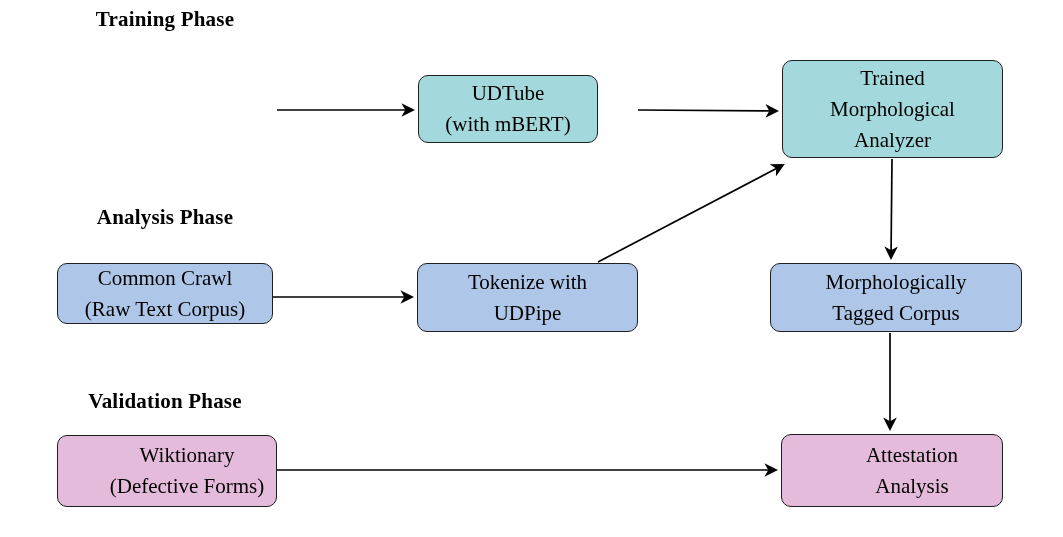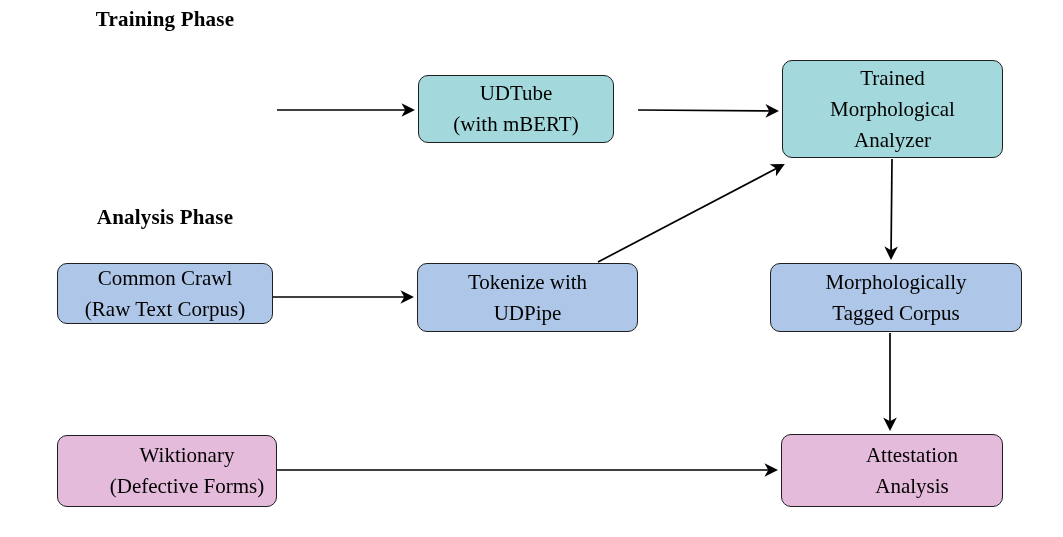--- a/index.html
+++ b/index.html
@@ -79,23 +79,24 @@
     <line x1="892" y1="159" x2="891" y2="258" marker-end="url(#arrowhead)"></line>
     <line x1="273" y1="297" x2="412" y2="297" marker-end="url(#arrowhead)"></line>
     <line x1="890" y1="333" x2="890" y2="429" marker-end="url(#arrowhead)"></line>
     <line x1="277" y1="470" x2="776" y2="470" marker-end="url(#arrowhead)"></line>
   </svg>
 
   <div class="phase-label" style="left:40px; top:7px;">Training Phase</div>
 
   <div class="phase-label" style="left:40px; top:205px;">Analysis Phase</div>
 
+  <div class="phase-label" style="left:40px; top:389px;">Validation Phase</div>
 
 
-  <div class="node training" style="left:418px; top:75px; width:196px; height:68px;">
+  <div class="node training" style="left:418px; top:75px; width:180px; height:68px;">
     <span class="node-text">UDTube
 (with mBERT)</span>
   </div>
 
   <div class="node training" style="left:782px; top:60px; width:221px; height:98px;">
     <span class="node-text">Trained
 Morphological
 Analyzer</span>
   </div>
 

